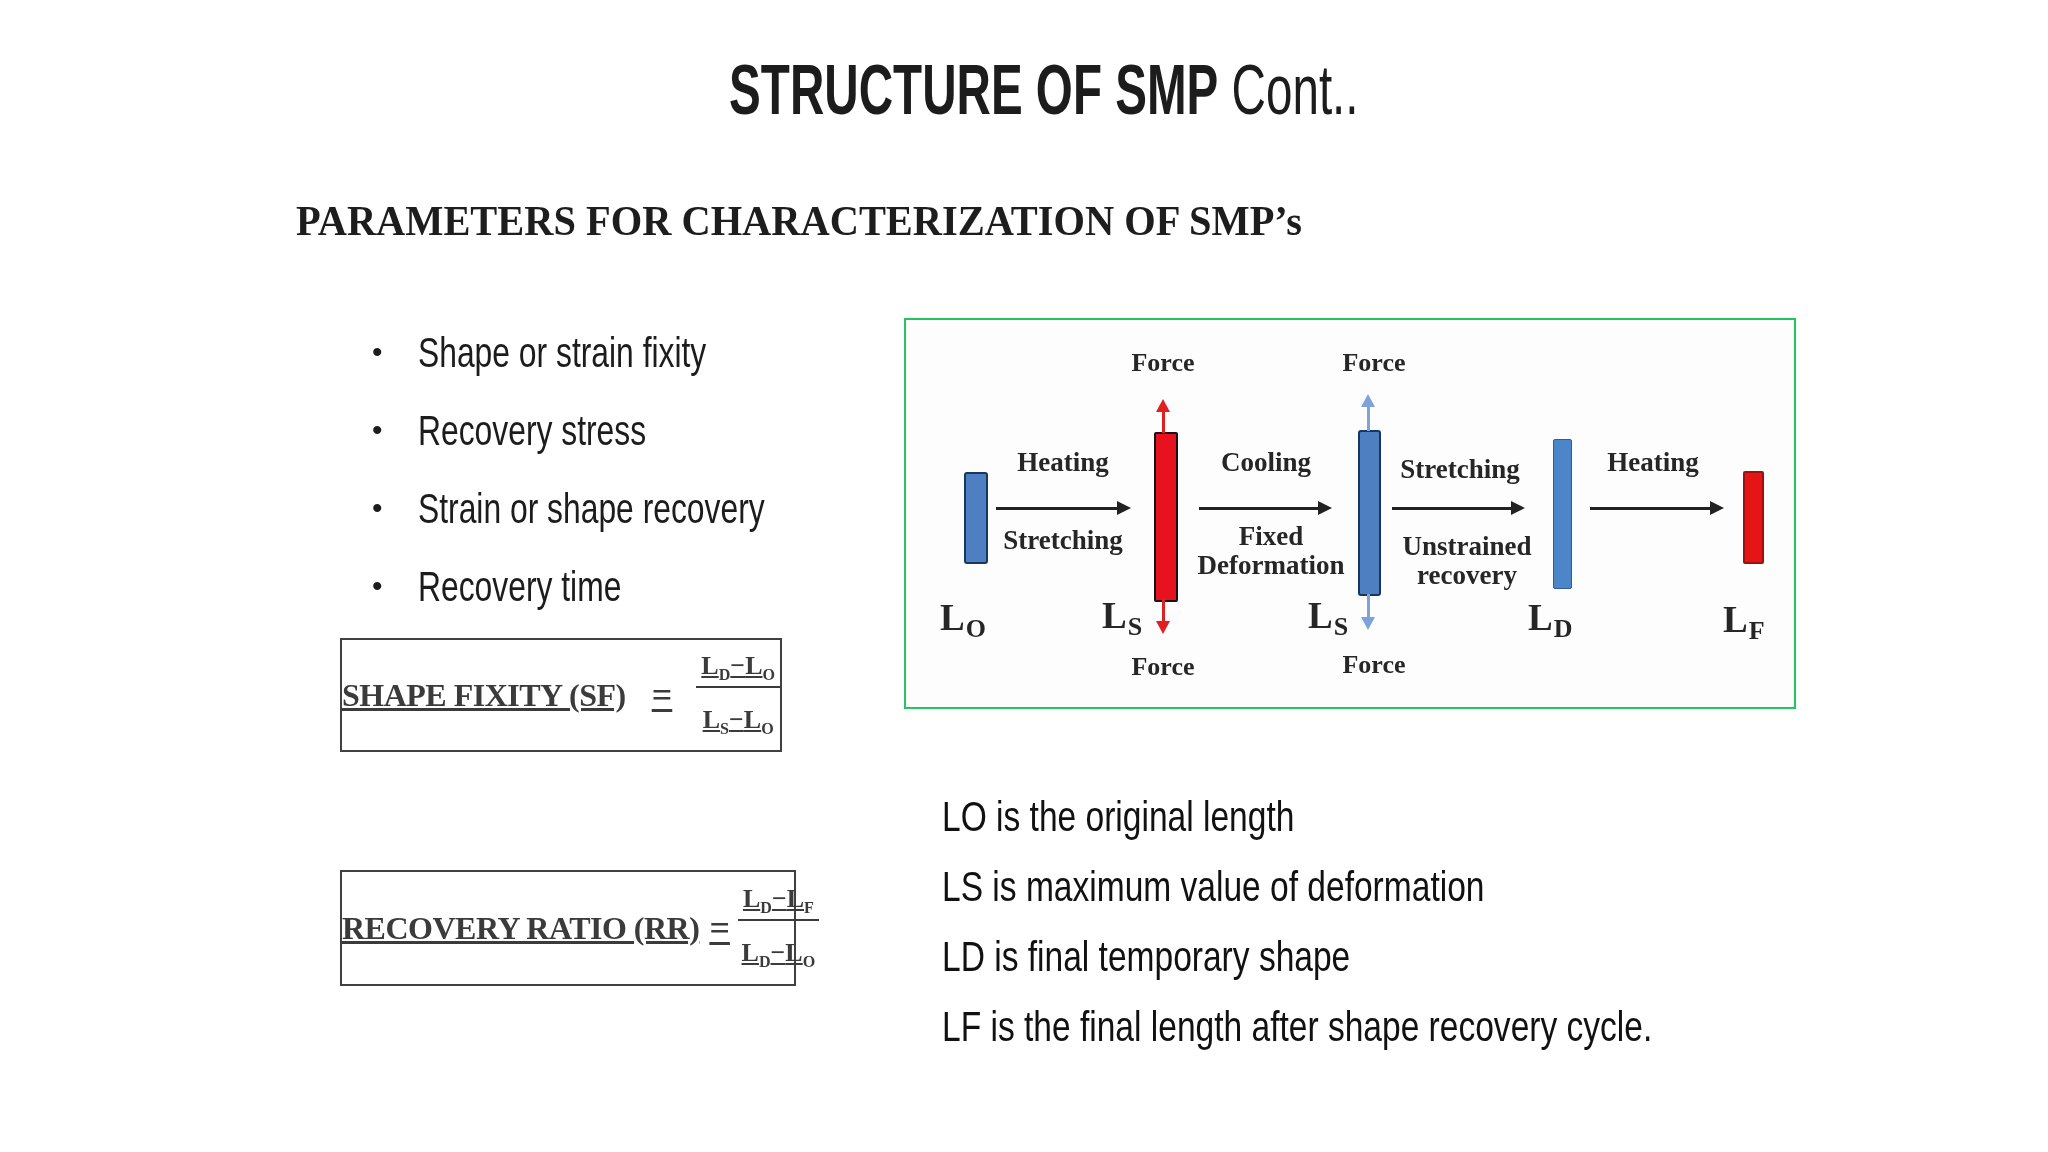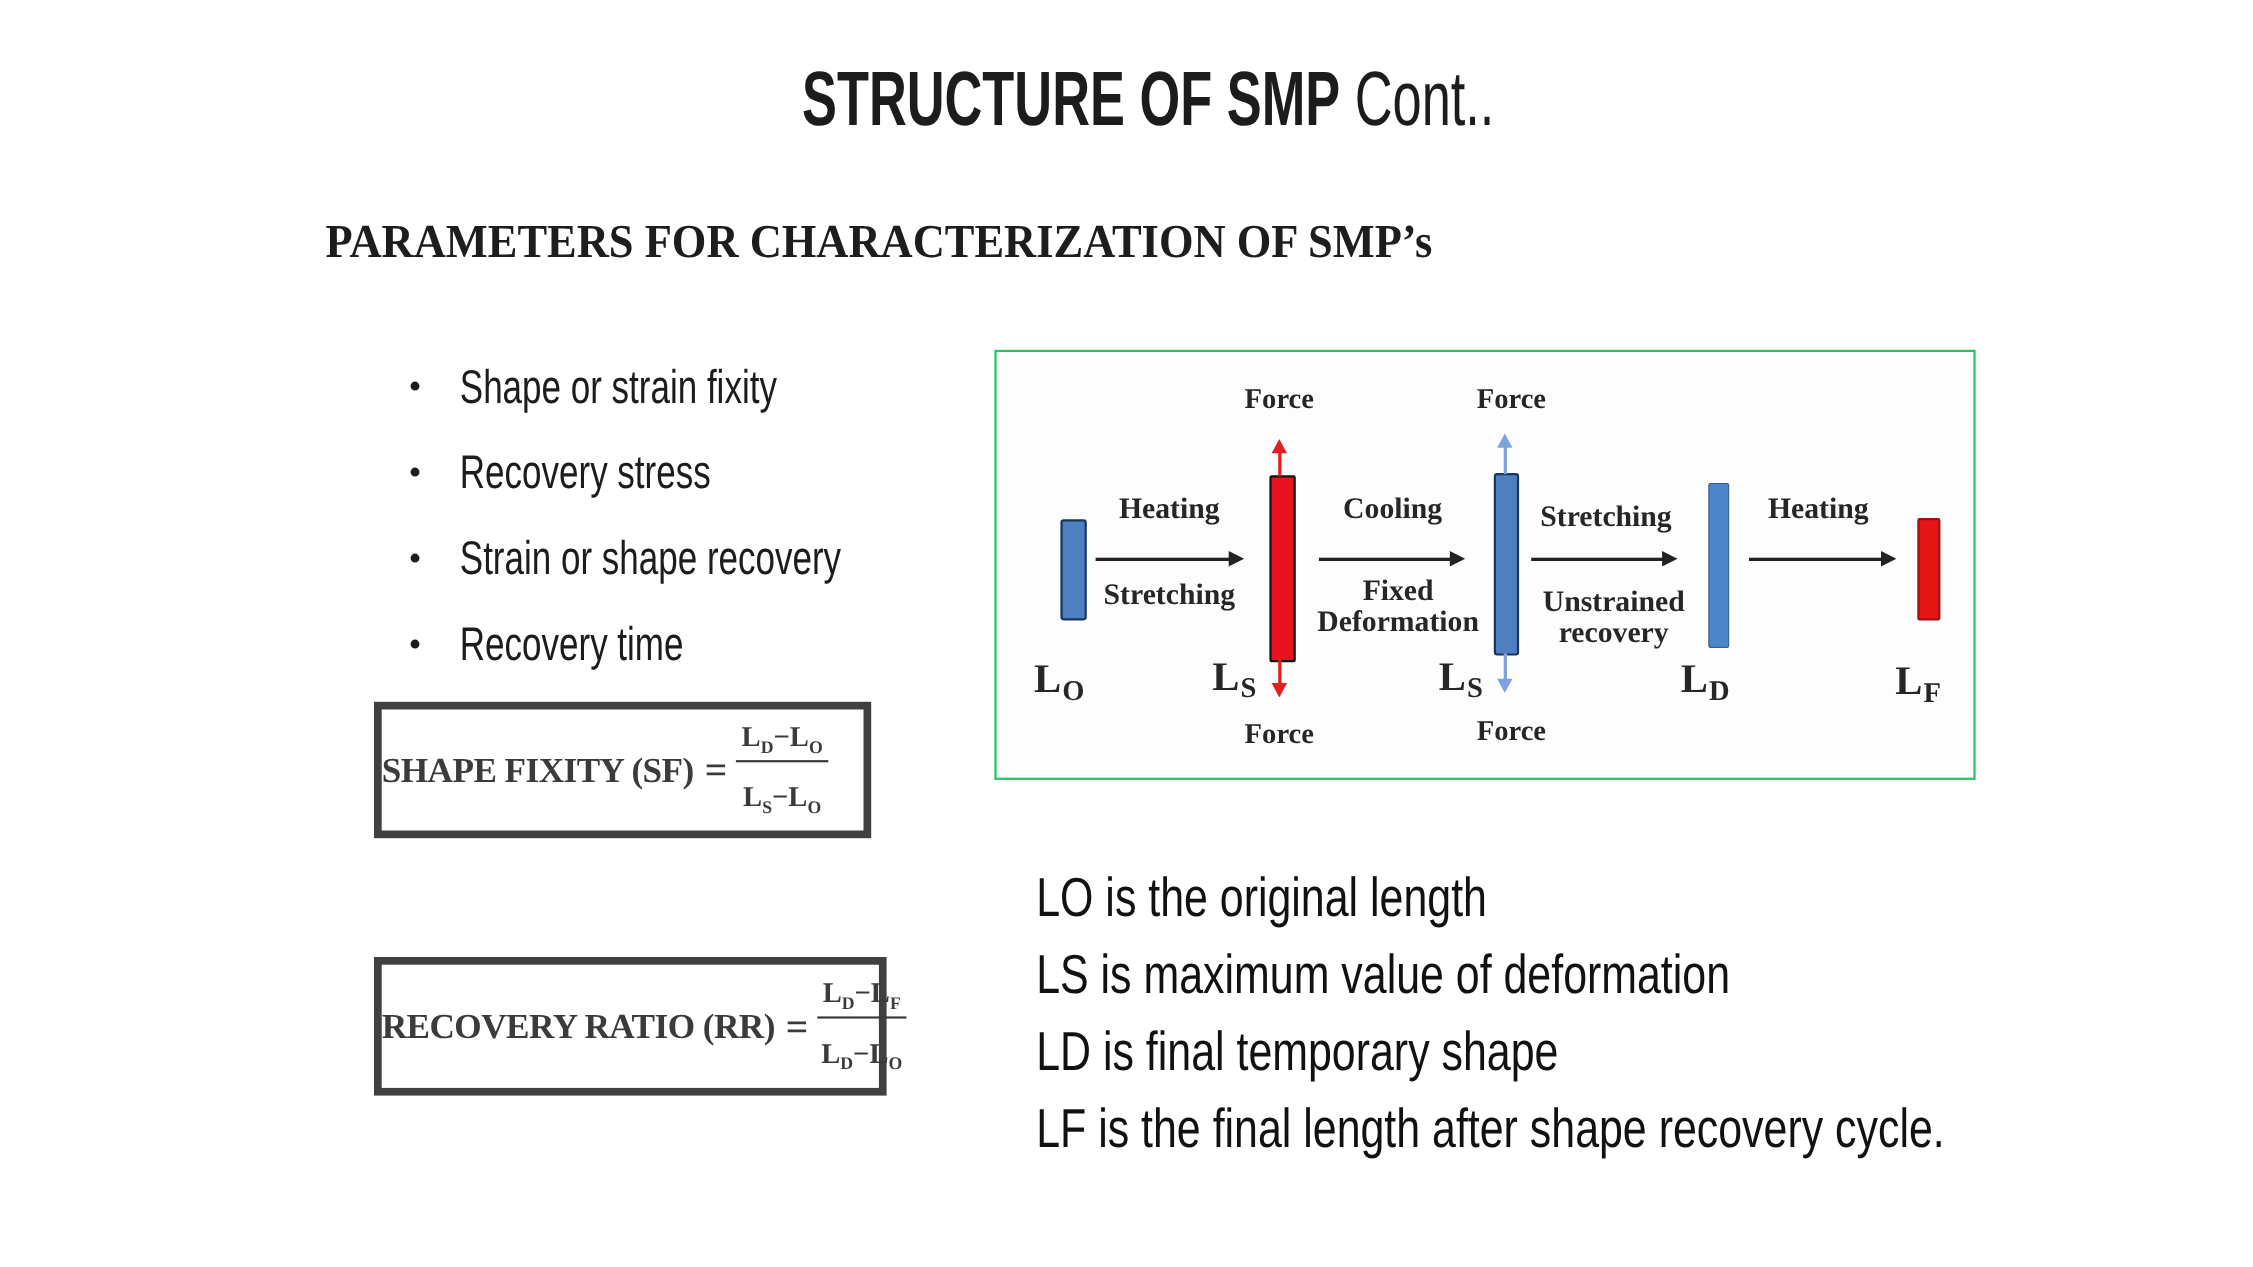--- a/index.html
+++ b/index.html
@@ -17,22 +17,22 @@
            font-weight:bold;font-size:43px;color:#1d1d1d;white-space:nowrap;}
   .heading-inner{display:inline-block;transform:scaleX(0.94);transform-origin:0 50%;}
 
   
   .bullets{position:absolute;left:352px;top:326px;margin:0;padding:0;list-style:none;}
   .bullets li{height:52px;margin-bottom:26px;display:flex;align-items:center;font-size:43px;}
   .dot{width:46px;font-size:30px;flex:0 0 46px;}
   .b-text{display:inline-block;transform:scaleX(0.74);transform-origin:0 50%;white-space:nowrap;}
 
   
-  .fbox{position:absolute;border:7px solid #404040;background:#fff;display:flex;align-items:center;
-        justify-content:flex-start;font-family:"Liberation Serif","DejaVu Serif",serif;color:#3b3b3b;}
+  .fbox{position:absolute;border:2px solid #404040;background:#fff;display:flex;align-items:center;
+        justify-content:space-between;font-family:"Liberation Serif","DejaVu Serif",serif;color:#3b3b3b;text-decoration:underline;}
   #fbox-sf{left:320px;top:638px;width:438px;height:110px;}
   #fbox-rr{left:320px;top:870px;width:452px;height:112px;}
   .f-label{font-size:32px;font-weight:600;letter-spacing:-0.5px;white-space:nowrap;}
   .f-eq{font-size:36px;font-weight:600;margin:0 8px 0 10px;}
   .frac{display:inline-flex;flex-direction:column;text-align:center;font-size:26px;font-weight:bold;line-height:1.15;}
   .frac .num{border-bottom:2px solid #3b3b3b;padding:0 5px 1px;}
   .frac .den{padding-top:17px;}
   .frac sub{font-size:0.62em;}
 
   
@@ -56,21 +56,21 @@
   .varrow{position:absolute;width:3px;}
   .va-red{background:#e02020;}
   .va-blue{background:#7da2dc;}
   .vhead{position:absolute;left:-6px;width:0;height:0;border-left:7px solid transparent;border-right:7px solid transparent;}
   .vhead.up{top:-12px;border-bottom:13px solid #e02020;}
   .vhead.down{bottom:-12px;border-top:13px solid #e02020;}
   .va-blue .vhead.up{border-bottom-color:#7da2dc;}
   .va-blue .vhead.down{border-top-color:#7da2dc;}
 
   
-  .legend{position:absolute;left:922px;top:790px;font-size:50px;color:#111;}
+  .legend{position:absolute;left:922px;top:790px;font-size:43px;color:#111;}
   .legend .line{height:52px;margin-bottom:18px;display:flex;align-items:center;}
   .l-text{display:inline-block;transform:scaleX(0.78);transform-origin:0 50%;white-space:nowrap;}
 </style>
 </head>
 <body>
 
 <div class="slide">
 
   <div class="title">
     <span class="title-inner"><span class="t-bold">STRUCTURE OF SMP</span><span class="t-reg"> Cont..</span></span>

